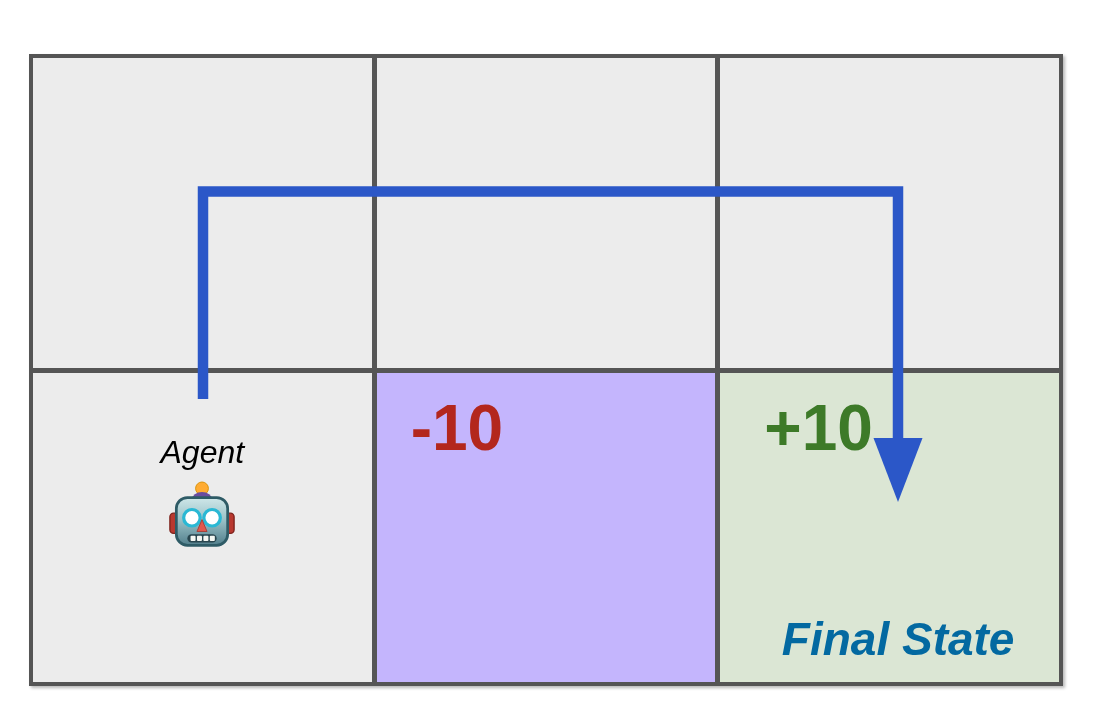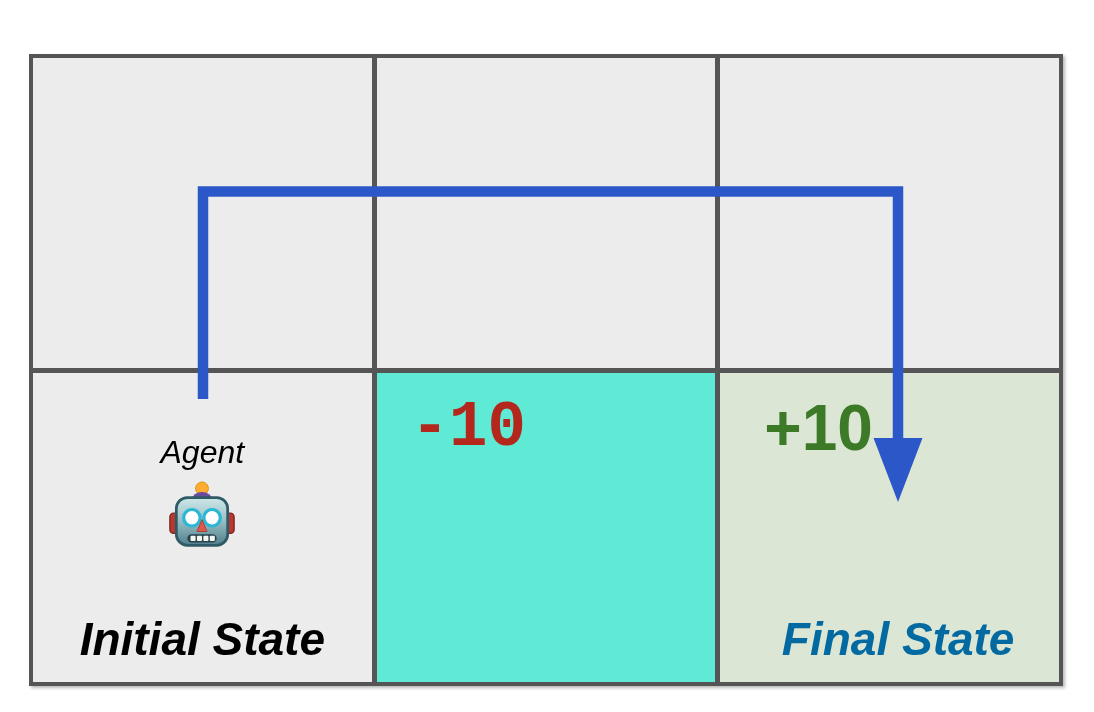--- a/index.html
+++ b/index.html
@@ -131,24 +131,23 @@
         <rect x="8" y="19" width="56" height="52" rx="12" fill="url(#headGrad)" stroke="#2e5b66" stroke-width="3"></rect>
         <circle cx="25" cy="41" r="9" fill="#ffffff" stroke="#2ab8d4" stroke-width="3.5"></circle>
         <circle cx="47" cy="41" r="9" fill="#ffffff" stroke="#2ab8d4" stroke-width="3.5"></circle>
         <polygon points="36,43 30.5,56 41.5,56" fill="#e2574c" stroke="#a33d34" stroke-width="1"></polygon>
         <rect x="20" y="59" width="32" height="9" rx="4.5" fill="#28454e"></rect>
         <rect x="23.5" y="60.7" width="5.5" height="5.6" rx="1" fill="#f4f7f2"></rect>
         <rect x="30.5" y="60.7" width="5.5" height="5.6" rx="1" fill="#f4f7f2"></rect>
         <rect x="37.5" y="60.7" width="5.5" height="5.6" rx="1" fill="#f4f7f2"></rect>
         <rect x="44.5" y="60.7" width="5.5" height="5.6" rx="1" fill="#f4f7f2"></rect>
       </svg>
-      <div class="state-label" style="color: rgb(0, 0, 0);">Initial State</div>
     </div>
 
-    <div class="cell cell-penalty" style="background-color: #5eead4; font-family: Liberation Mono, monospace;">
+    <div class="cell cell-penalty" style="background-color: #c4b5fd;">
       <div class="reward" style="color: rgb(179, 39, 29);">-10</div>
     </div>
 
     <div class="cell cell-final" style="background-color: rgb(219, 230, 212);">
       <div class="reward" style="color: rgb(61, 122, 40);">+10</div>
       <div class="state-label" style="color: #0369a1;">Final State</div>
     </div>
 
   </div>
 

